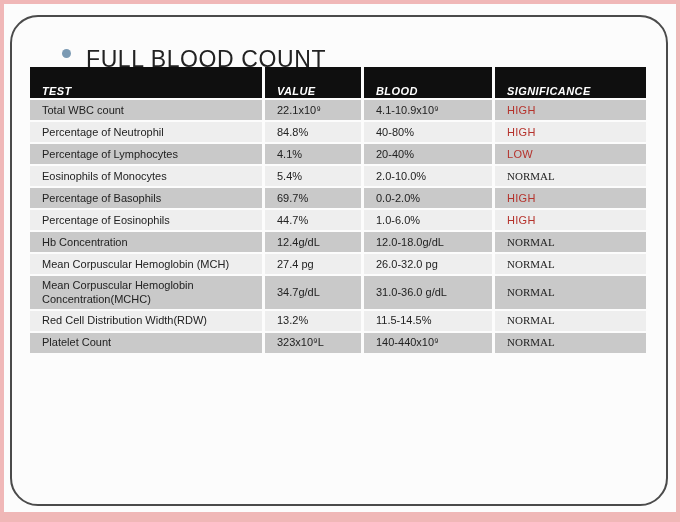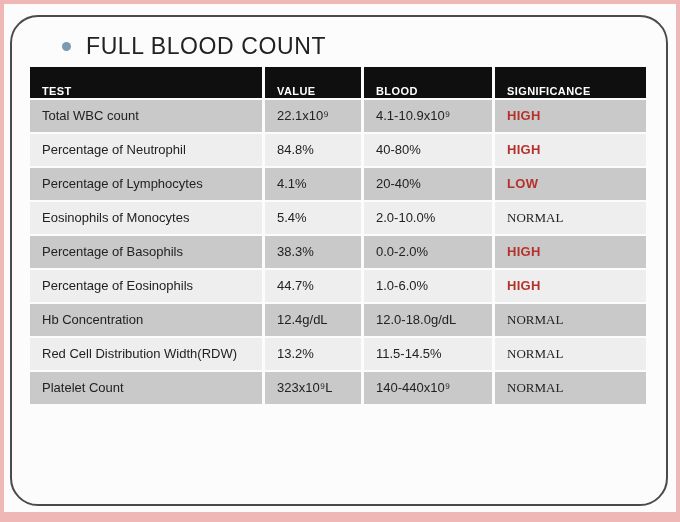--- a/index.html
+++ b/index.html
@@ -31,52 +31,54 @@
     width: 9px; height: 9px; border-radius: 50%;
     background: var(--bullet-blue, #7b9ab3);
     flex: 0 0 auto;
   }
   .page-title {
     font-size: 23px;
     font-weight: 400;
     letter-spacing: 0.6px;
     color: var(--text-dark, #222);
     white-space: nowrap;
+    margin-top: 13px;
   }
   table.fbc {
     position: absolute;
     left: 27px; top: 65px;
     width: 622px;
     border-collapse: separate;
     border-spacing: 3px 2px;
     table-layout: fixed;
   }
   th {
     background: var(--header-bg, #0f0f0f);
     color: var(--header-text, #fff);
     font-size: 11px;
     font-weight: bold;
     letter-spacing: 0.4px;
     text-align: left;
     height: 25px;
     padding: 18px 6px 1px 12px;
+    font-style: italic;
   }
   td {
-    font-size: 13px;
+    font-size: 11px;
     color: var(--text-dark, #222);
-    height: 32px;
+    height: 20px;
     padding: 2px 6px 2px 12px;
     vertical-align: middle;
     line-height: 1.3;
   }
   tbody tr:nth-child(odd) td  { background: var(--row-gray, #c9c9c9); }
   tbody tr:nth-child(even) td { background: var(--row-light, #eeeeee); }
   td.sig-abnormal {
     color: var(--abnormal-red, #b5322c);
-    font-weight: bold;
+    font-weight: normal;
     letter-spacing: 0.3px;
     margin-left: 23px;
   }
   td.sig-normal { color: var(--text-dark, #222); font-family: Liberation Serif, serif; }
 </style>
 </head>
 <body>
 
 <div class="white-card"></div>
 <div class="card-border"></div>
@@ -126,21 +128,21 @@
 
   <tr>
     <td>Eosinophils of Monocytes</td>
     <td>5.4%</td>
     <td>2.0-10.0%</td>
     <td class="sig-normal">NORMAL</td>
   </tr>
 
   <tr>
     <td>Percentage of Basophils</td>
-    <td>38.3%</td>
+    <td>69.7%</td>
     <td>0.0-2.0%</td>
     <td class="sig-abnormal">HIGH</td>
   </tr>
 
   <tr>
     <td>Percentage of Eosinophils</td>
     <td>44.7%</td>
     <td>1.0-6.0%</td>
     <td class="sig-abnormal">HIGH</td>
   </tr>
@@ -148,21 +150,33 @@
 
   <tr>
     <td>Hb Concentration</td>
     <td>12.4g/dL</td>
     <td>12.0-18.0g/dL</td>
     <td class="sig-normal">NORMAL</td>
   </tr>
 
 
 
+  <tr>
+    <td>Mean Corpuscular Hemoglobin (MCH)</td>
+    <td>27.4 pg</td>
+    <td>26.0-32.0 pg</td>
+    <td class="sig-normal">NORMAL</td>
+  </tr>
 
+  <tr>
+    <td>Mean Corpuscular Hemoglobin Concentration(MCHC)</td>
+    <td>34.7g/dL</td>
+    <td>31.0-36.0 g/dL</td>
+    <td class="sig-normal">NORMAL</td>
+  </tr>
 
   <tr>
     <td>Red Cell Distribution Width(RDW)</td>
     <td>13.2%</td>
     <td>11.5-14.5%</td>
     <td class="sig-normal">NORMAL</td>
   </tr>
 
   <tr>
     <td>Platelet Count</td>

